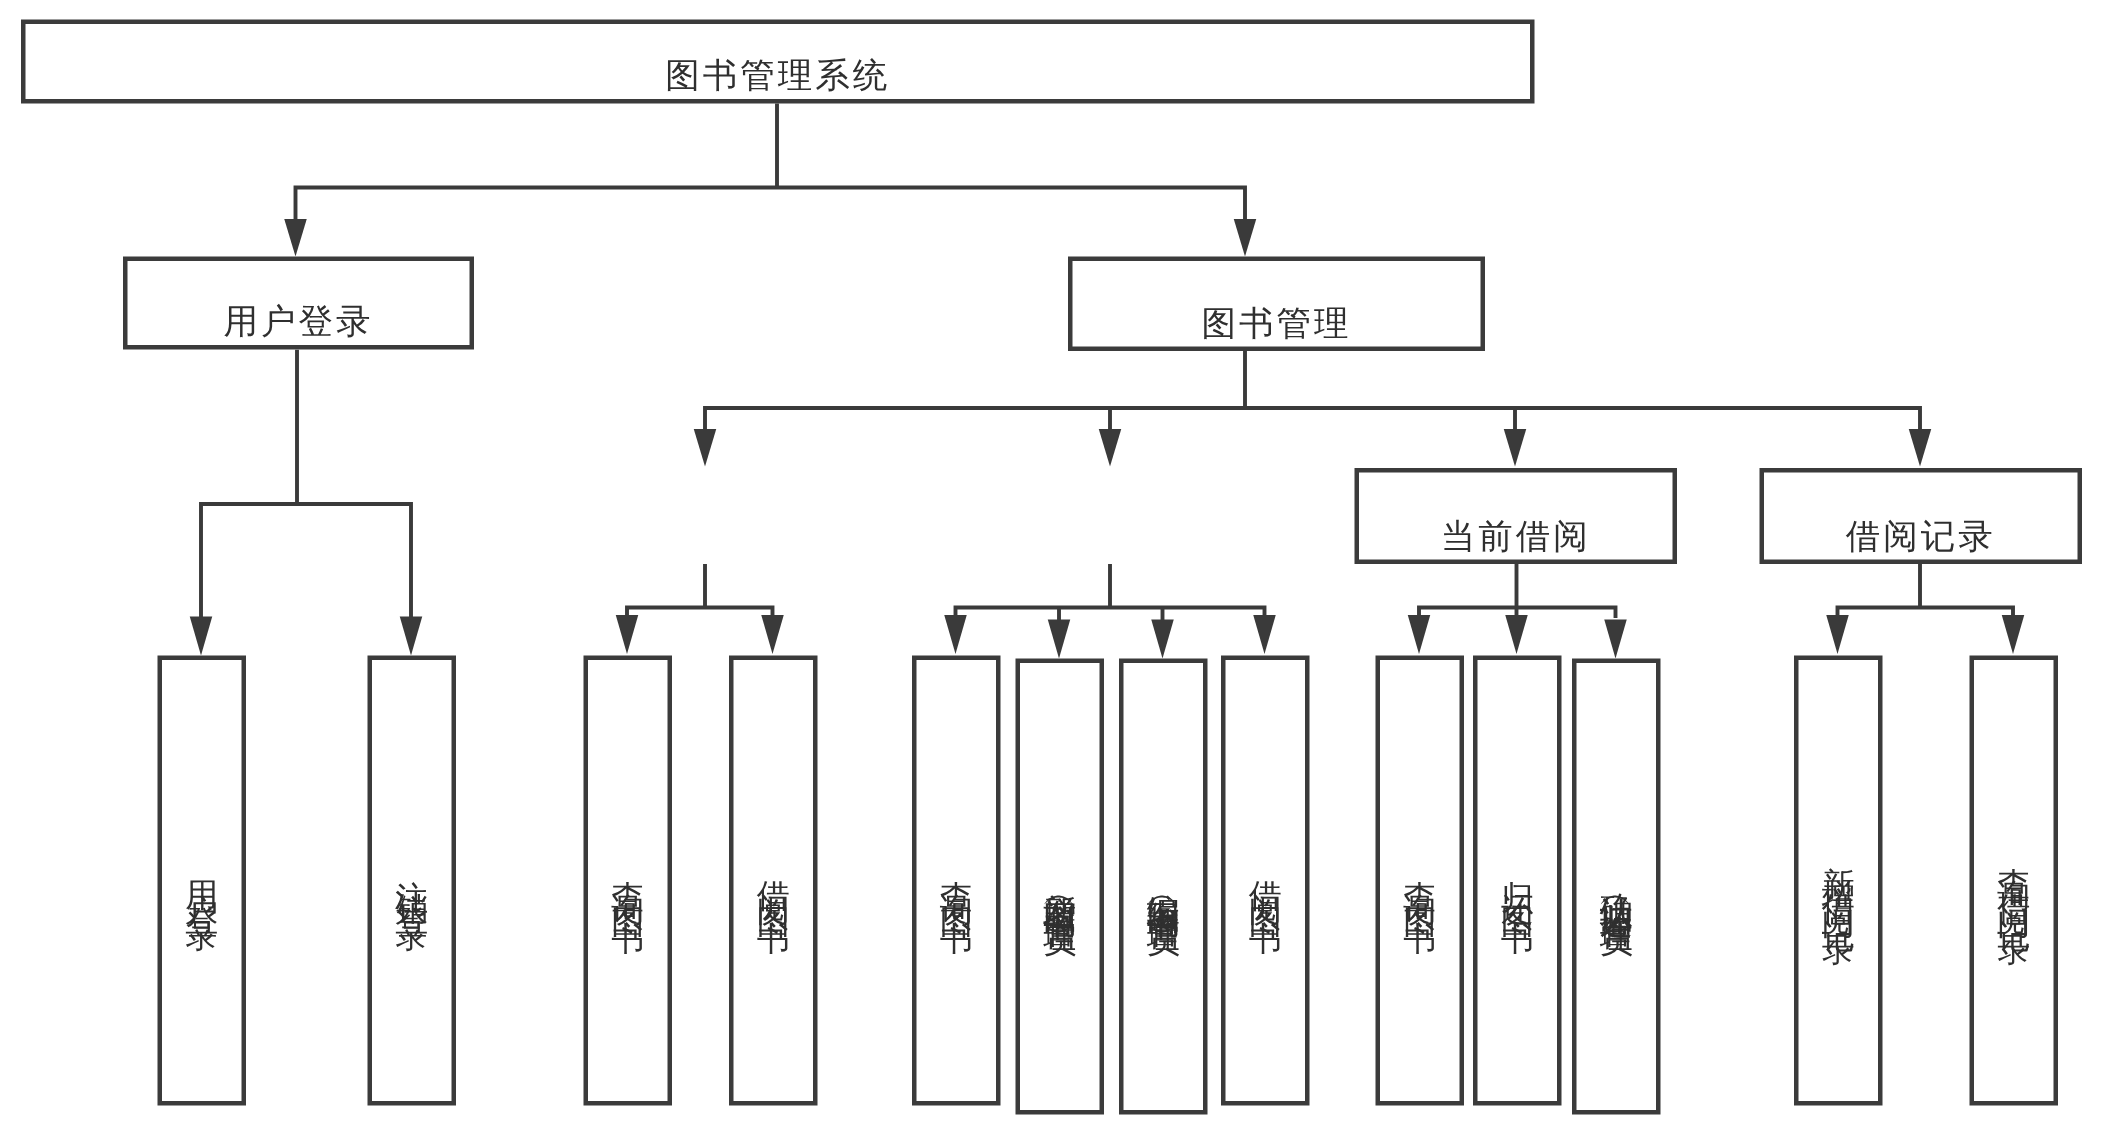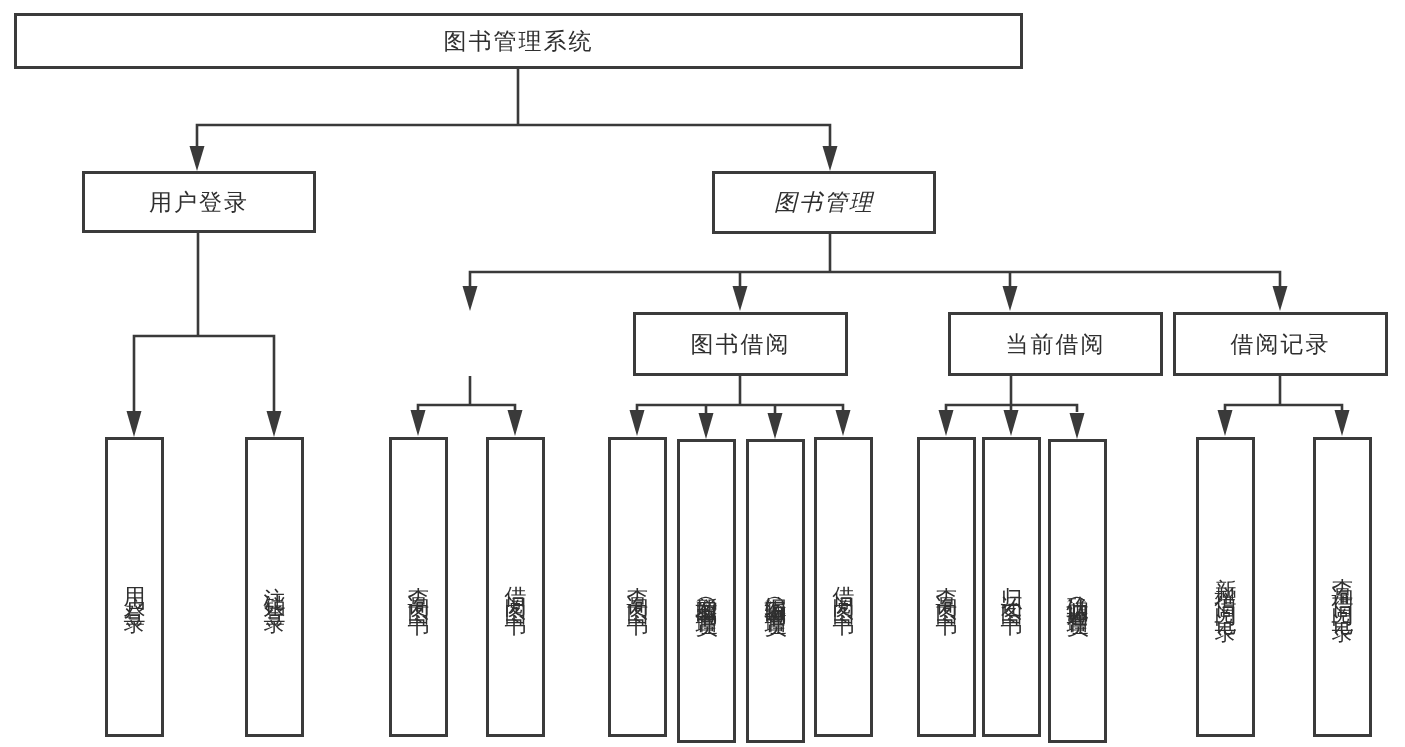--- a/index.html
+++ b/index.html
@@ -9,21 +9,21 @@
     background:#ffffff;
     overflow:hidden;
     font-family:"Liberation Sans", sans-serif;
   }
   #wires{position:absolute;left:0;top:0;z-index:1;}
   .hbox{
     position:absolute;z-index:2;
     box-sizing:border-box;
     border:3px solid #3b3b3b;
     background:#ffffff;
-    display:flex;align-items:center;justify-content:center;
+    display:flex;align-items:flex-end;justify-content:center;
     font-size:23px;color:#2f2f2f;letter-spacing:2px;
     white-space:nowrap;
   }
   .vbox{
     position:absolute;z-index:2;
     box-sizing:border-box;
     border:3px solid #3b3b3b;
     background:#ffffff;
     display:flex;align-items:center;justify-content:center;
     width:59px;top:437px;height:300px;
@@ -109,28 +109,25 @@
     </g>
   </svg>
 
   <div class="hbox" style="left:14px;top:13px;width:1009px;height:56px;">
     <span>图书管理系统</span>
   </div>
 
   <div class="hbox" style="left:82px;top:171px;width:234px;height:62px;">
     <span>用户登录</span>
   </div>
-  <div class="hbox" style="left:712px;top:171px;width:224px;height:63px;font-style:italic;">
+  <div class="hbox" style="left:712px;top:171px;width:278px;height:63px;">
     <span>图书管理</span>
   </div>
 
-  <div class="hbox" style="left:633px;top:312px;width:215px;height:64px;">
-    <span>图书借阅</span>
-  </div>
-  <div class="hbox" style="left:903px;top:312px;width:215px;height:64px;margin-left:45px;">
+  <div class="hbox" style="left:903px;top:312px;width:215px;height:64px;">
     <span>当前借阅</span>
   </div>
   <div class="hbox" style="left:1173px;top:312px;width:215px;height:64px;">
     <span>借阅记录</span>
   </div>
 
   <div class="vbox" style="left:105px;">
     <span>用户登录</span>
   </div>
   <div class="vbox" style="left:245px;">

